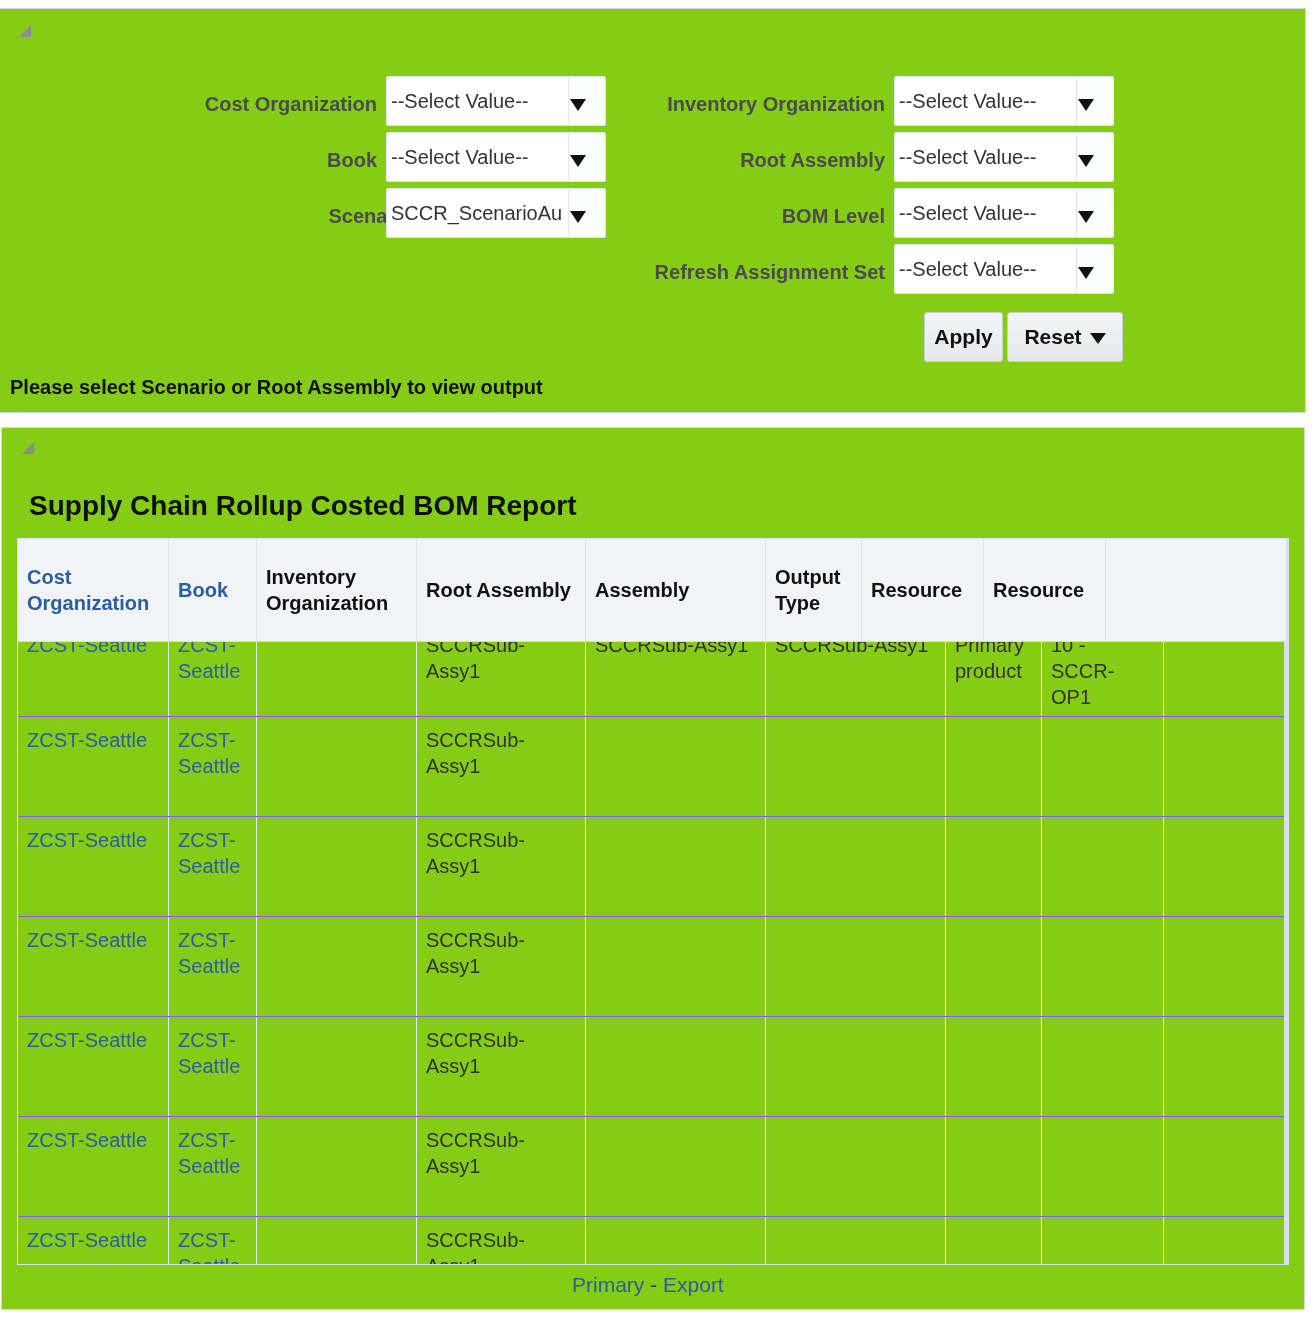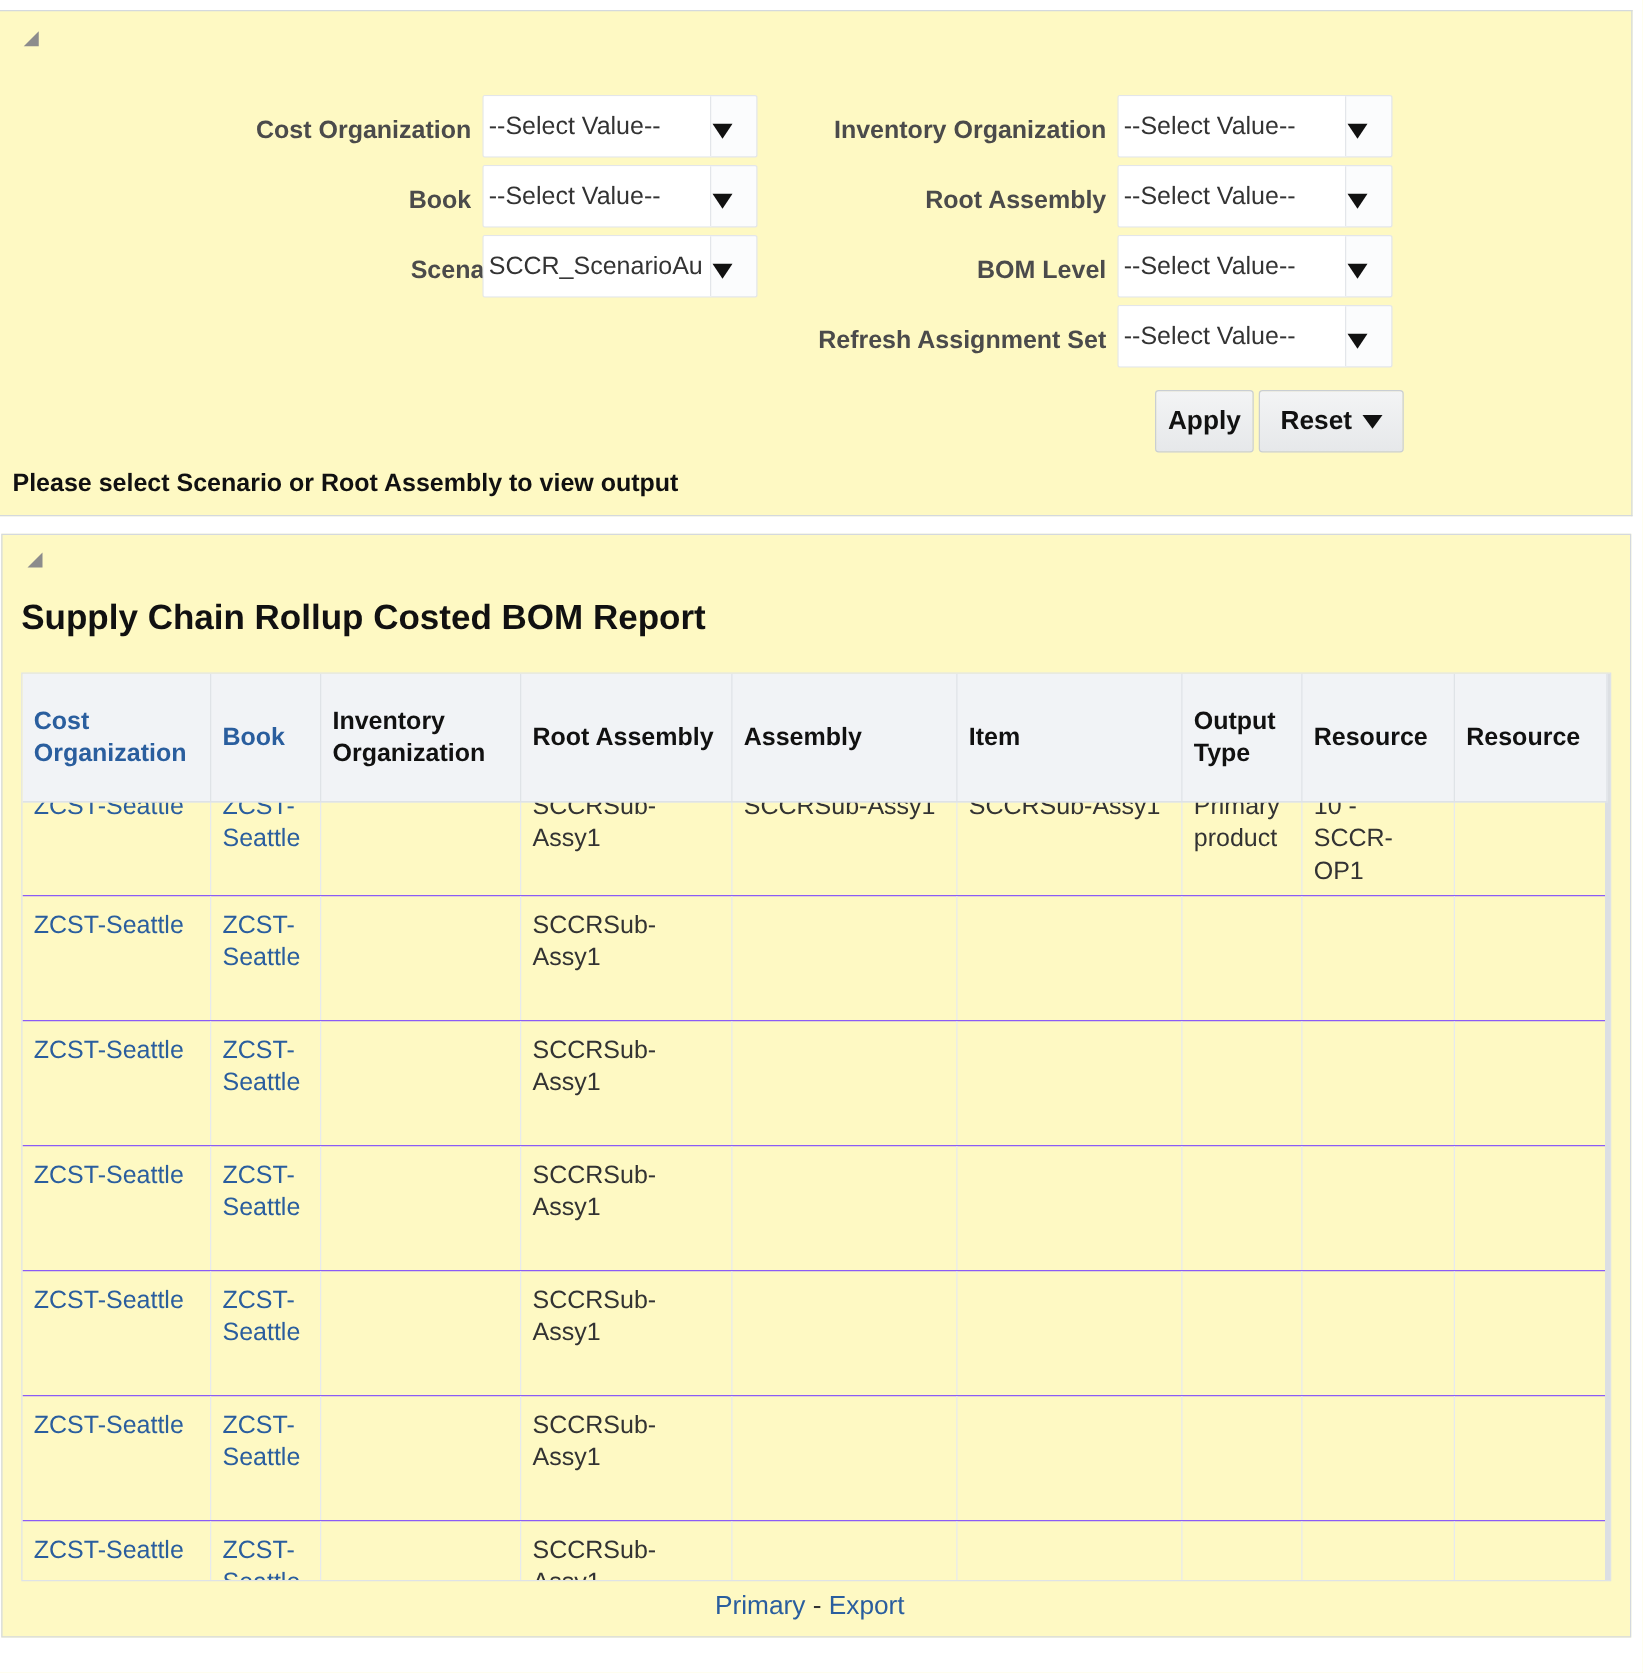--- a/index.html
+++ b/index.html
@@ -2,21 +2,21 @@
 <html><head>
 <meta charset="utf-8">
 <style>
   * { box-sizing: border-box; }
   html, body { margin: 0; padding: 0; background: #ffffff; }
   body {
     width: 1314px; height: 1338px; position: relative; overflow: hidden;
     font-family: "Liberation Sans", sans-serif; color: #222;
   }
   .panel {
-    position: absolute; border: 1px solid #d4d9de; background: #fef9c3;
+    position: absolute; border: 1px solid #d4d9de; background: #84cc16;
   }
   #prompt-panel { left: 0; top: 8px; width: 1306px; height: 405px; border-left: none; }
   #report-panel { left: 1px; top: 427px; width: 1304px; height: 883px; }
   .collapse-icon {
     position: absolute; width: 0; height: 0;
     border-left: 12px solid transparent; border-bottom: 12px solid #8c8c8c;
   }
   #prompt-panel .collapse-icon { left: 19px; top: 16px; }
   #report-panel .collapse-icon { left: 20px; top: 14px; }
 
@@ -47,21 +47,21 @@
   .btn .caret {
     display: inline-block; width: 0; height: 0; margin-left: 8px; vertical-align: middle;
     border-left: 8px solid transparent; border-right: 8px solid transparent;
     border-top: 11px solid #111;
   }
   #status-msg {
     position: absolute; left: 10px; top: 367px; font-size: 20px; font-weight: bold; color: #111;
   }
   #report-title {
     position: absolute; left: 11px; top: 46px; font-size: 28px; font-weight: bold; color: #111;
-    margin: 4px;
+    margin: 16px;
   }
   #table-wrap {
     position: absolute; left: 15px; top: 110px; width: 1272px; height: 727px;
     border: 1px solid #dfe3e7; overflow: hidden;
   }
   #table-head {
     position: absolute; left: 0; top: 0; height: 103px; width: 1268px;
     background: #f1f3f6; border-bottom: 1px solid #d8dde2; display: flex; z-index: 2;
   }
   .th {
@@ -146,21 +146,20 @@
   <div class="collapse-icon"></div>
   <h1 id="report-title">Supply Chain Rollup Costed BOM Report</h1>
 
   <div id="table-wrap">
     <div id="table-head">
         <div class="th link" style="width: 151px;">Cost Organization</div>
         <div class="th link" style="width: 88px;">Book</div>
         <div class="th" style="width: 160px;">Inventory Organization</div>
         <div class="th" style="width: 169px;">Root Assembly</div>
         <div class="th" style="width: 180px;">Assembly</div>
-        <div class="th" style="width: 180px;">Item</div>
         <div class="th" style="width: 96px;">Output Type</div>
         <div class="th" style="width: 122px;">Resource</div>
         <div class="th" style="width: 122px;">Resource</div>
       </div>
     <div id="table-body" style="top: 63px;">
         <div class="tr" style="height: 115px; padding-top: 0px;">
           <div class="td link" style="width: 151px; padding-top: 30px;">ZCST-Seattle</div>
           <div class="td link" style="width: 88px; padding-top: 30px;">ZCST-Seattle</div>
           <div class="td" style="width: 160px; padding-top: 30px;"></div>
           <div class="td" style="width: 169px; padding-top: 30px;">SCCRSub-Assy1</div>

